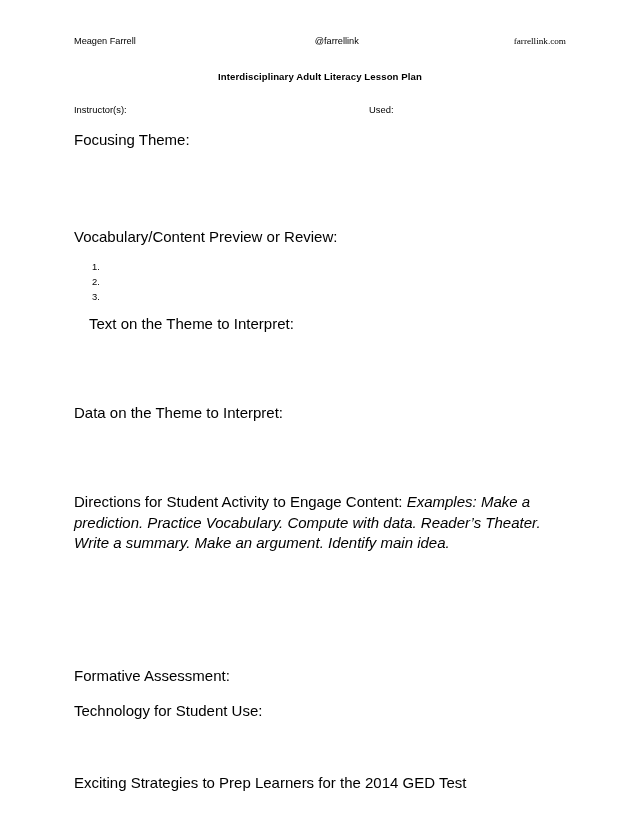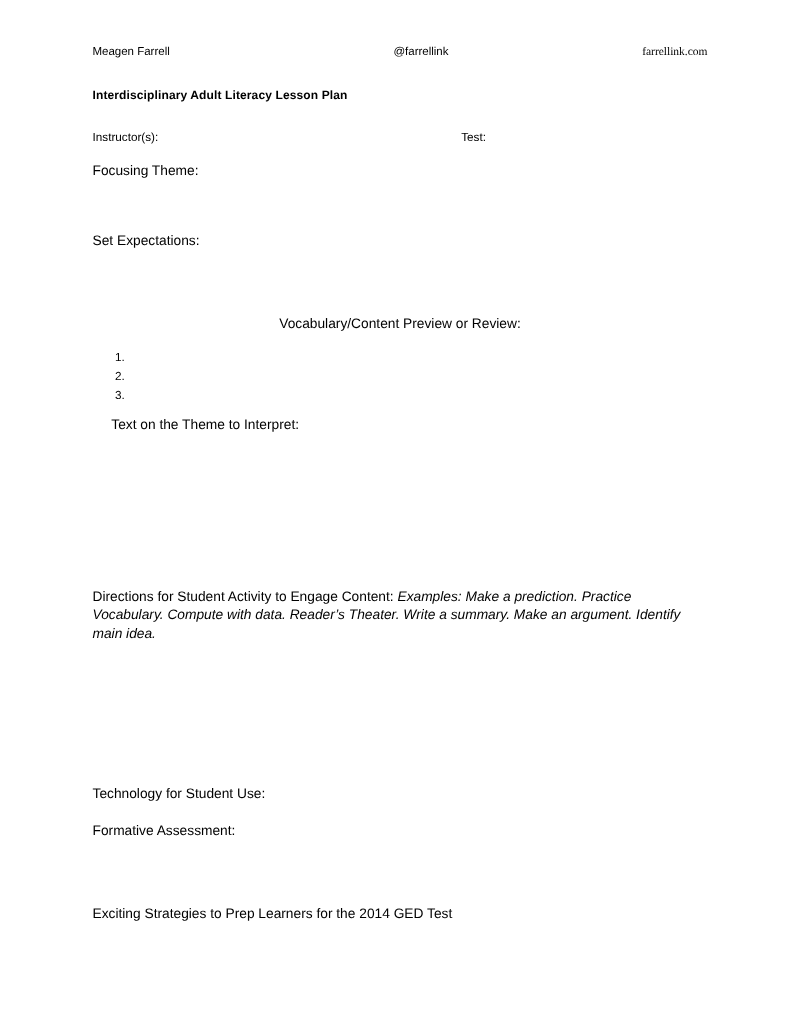--- a/index.html
+++ b/index.html
@@ -31,32 +31,33 @@
     align-items: baseline;
     font-size: 9.2px;
     line-height: 1.2;
     margin-bottom: 24px;
   }
   .header-left { flex: 0 0 auto; text-align: left; }
   .header-center { flex: 1 1 auto; text-align: center; padding-left: 24px; }
   .header-right { flex: 0 0 auto; text-align: right; font-family: Liberation Serif, serif; }
 
   .doc-title {
+    text-align: center;
     font-size: 9.6px;
     font-weight: bold;
     margin: 0 0 22px 0;
     letter-spacing: 0.1px;
   }
 
   .line {
-    font-size: 11px;
+    font-size: 15px;
     line-height: 1.35;
     margin: 0 0 15px 0;
   }
-  .line.tight { margin-bottom: 14px; text-align: center; }
+  .line.tight { margin-bottom: 14px; }
 
   .instructor-row {
     display: flex;
     font-size: 9.4px;
     margin: 0 0 15px 0;
   }
   .instructor-label { width: 295px; }
   .date-label { }
 
   .gap-sm { height: 26px; }
@@ -88,56 +89,56 @@
     <div class="header-row">
       <div class="header-left">Meagen Farrell</div>
       <div class="header-center">@farrellink</div>
       <div class="header-right">farrellink.com</div>
     </div>
 
     <div class="doc-title">Interdisciplinary Adult Literacy Lesson Plan</div>
 
     <div class="instructor-row">
       <div class="instructor-label">Instructor(s):</div>
-      <div class="date-label">Test:</div>
+      <div class="date-label">Used:</div>
     </div>
 
     <div class="line">Focusing Theme:</div>
 
 
     <div class="gap-sm"></div>
 
-    <div class="line">Set Expectations:</div>
 
     <div class="gap-md"></div>
 
     <div class="line tight">Vocabulary/Content Preview or Review:</div>
 
     <ul class="numbered">
       <li>1.</li>
       <li>2.</li>
       <li>3.</li>
     </ul>
 
     <div class="line" style="margin-top:6px;margin-left:15px;">Text on the Theme to Interpret:</div>
 
     <div class="gap-lg"></div>
 
+    <div class="line">Data on the Theme to Interpret:</div>
 
     <div class="gap-lg"></div>
 
     <div class="line wrap-2"><span>Directions for Student Activity to Engage Content: </span><span class="ital">Examples: Make a prediction. Practice Vocabulary. Compute with data. Reader’s Theater. Write a summary. Make an argument. Identify main idea.</span></div>
 
     <div class="gap-xl"></div>
 
 
     <div class="gap-sm"></div>
 
+    <div class="line">Formative Assessment:</div>
+
     <div class="line">Technology for Student Use:</div>
-
-    <div class="line">Formative Assessment:</div>
 
     <div class="gap-md"></div>
 
     <div class="line">Exciting Strategies to Prep Learners for the 2014 GED Test</div>
 
   </div>
 </div>
 
 </body></html>

